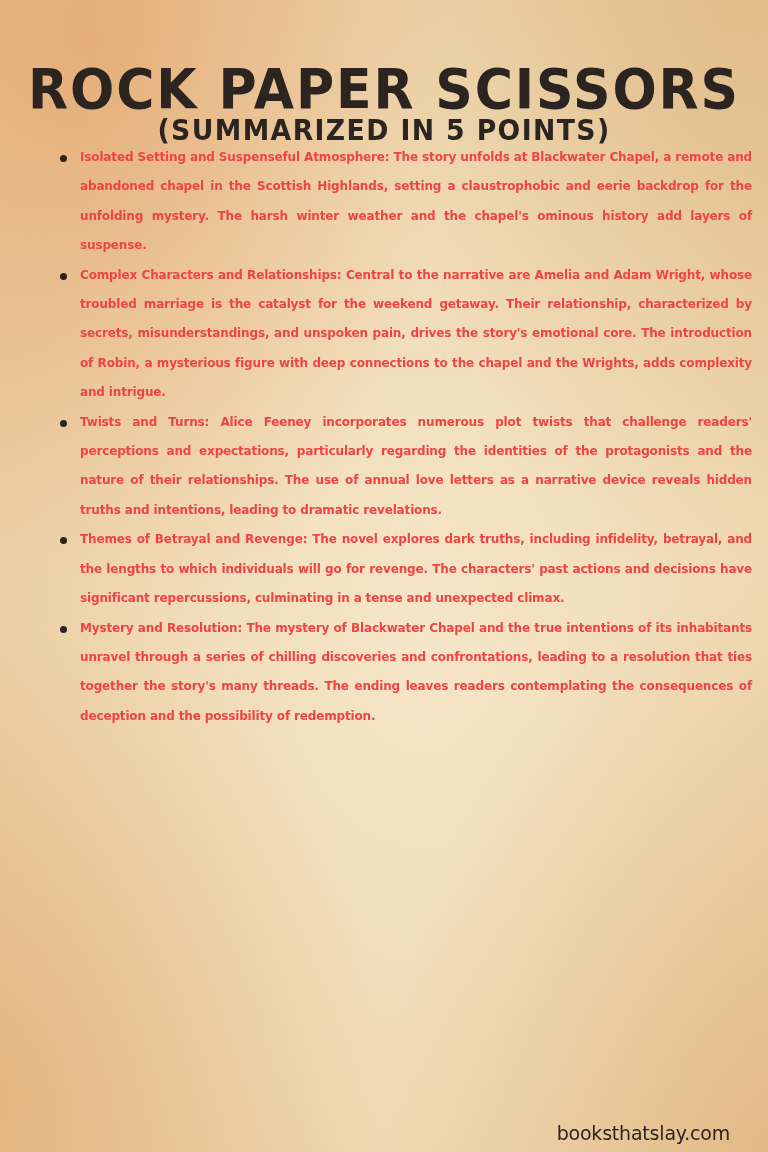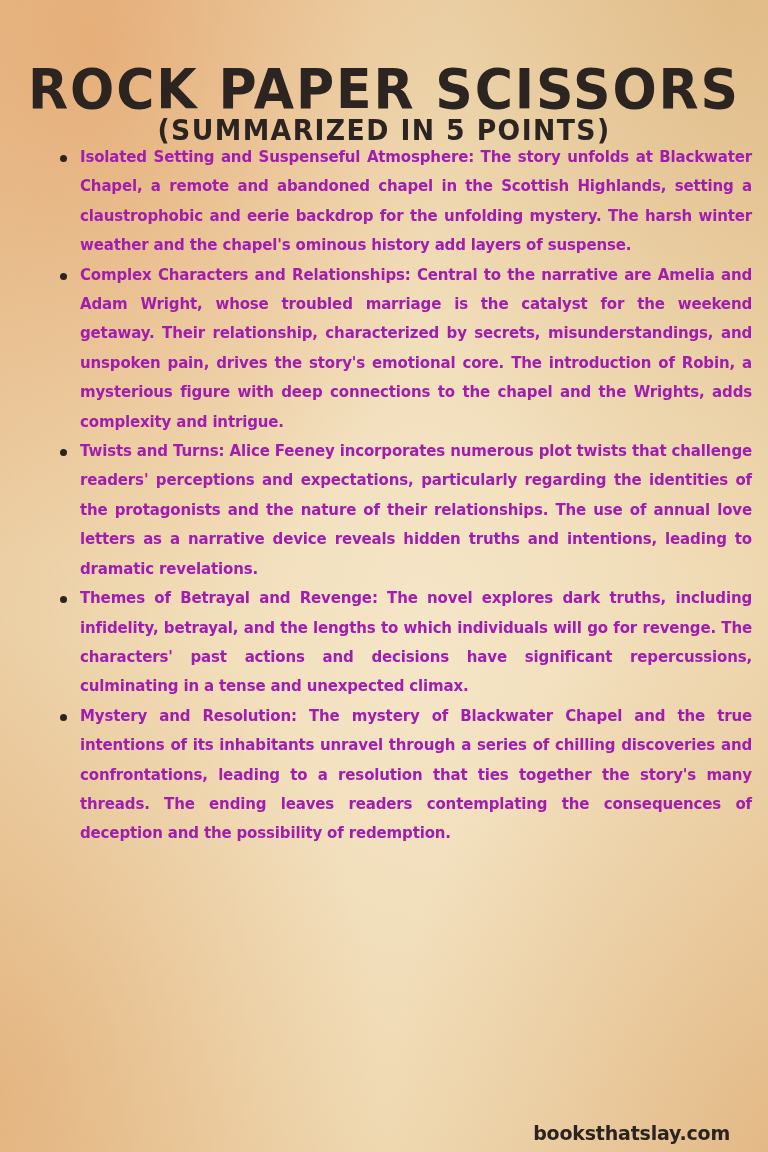--- a/index.html
+++ b/index.html
@@ -48,41 +48,41 @@
       top: 143px;
       width: 672px;
       margin: 0;
       padding: 0 0 0 22px;
       list-style: none;
     }
     .point {
       position: relative;
       font-family: "DejaVu Sans", sans-serif;
       font-weight: bold;
-      font-size: 15px;
+      font-size: 12px;
       line-height: 29.4px;
       text-align: justify;
-      color: #a21caf;
+      color: #ef4444;
       letter-spacing: -0.15px;
     }
     .bullet {
       position: absolute;
       left: -20px;
       top: 12px;
       width: 7px;
       height: 7px;
       border-radius: 50%;
       background: #2a2320;
     }
     .footer {
       position: absolute;
       right: 38px;
       top: 1122px;
       font-family: "DejaVu Sans", sans-serif;
-      font-weight: bold;
+      font-weight: normal;
       font-size: 19px;
       color: #2a2320;
       letter-spacing: -0.2px;
       margin-left: 8px;
     }
   </style>
 </head>
 <body>
 
 <div class="page">

